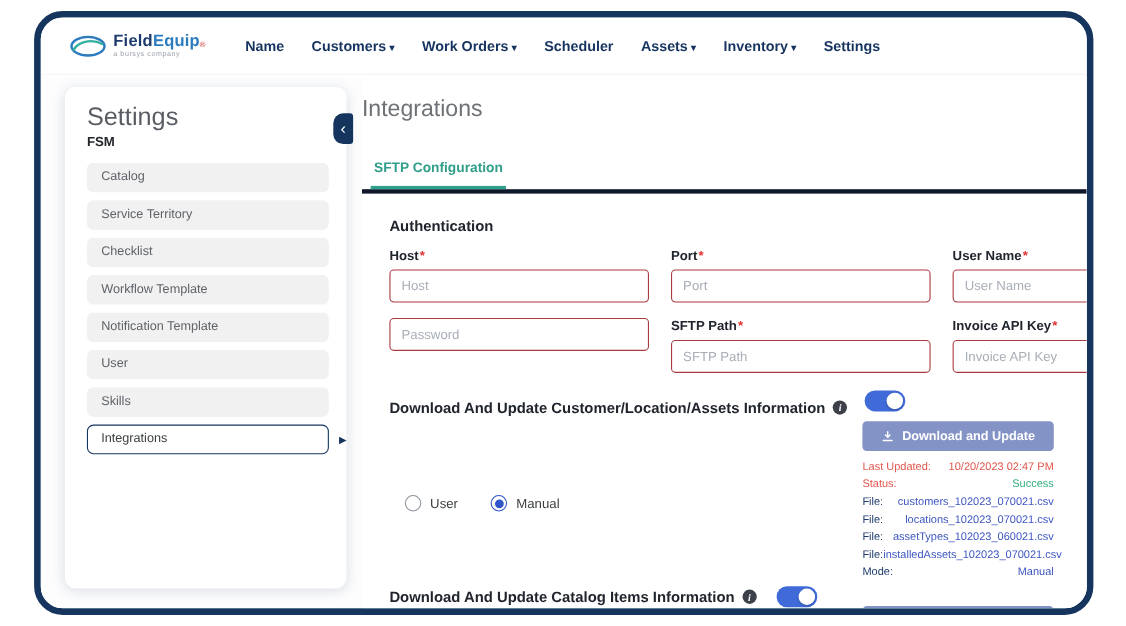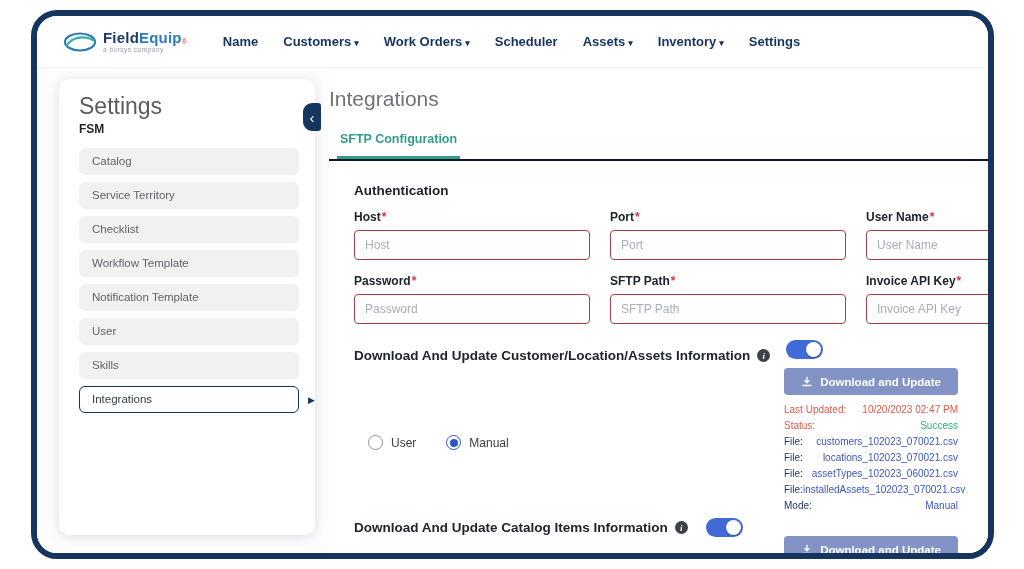--- a/index.html
+++ b/index.html
@@ -40,21 +40,21 @@
   .sb-item.selected { background:#fff; border-color:#16355e; color:#3c4043; position:relative; }
   .sel-arrow { position:absolute; right:-17px; top:50%; transform:translateY(-50%); font-size:9px; color:#16355e; }
   .collapse-tab {
     position:absolute; left:266px; top:34px; width:18px; height:28px; background:#16355e;
     border-radius:9px 3px 3px 9px; color:#fff; display:flex; align-items:center; justify-content:center;
     font-size:15px; line-height:1; z-index:3; cursor:pointer;
   }
   
   .main { position:absolute; left:292px; top:0; right:0; bottom:0; padding-top:10px; overflow:hidden; background:#fff; }
   .main-title { font-size:21px; color:#6e7277; font-weight:500; margin:8px 0 0 0; }
-  .tabbar { margin-top:18px; border-bottom:2px solid #0f172a; padding-left:8px; }
+  .tabbar { margin-top:32px; border-bottom:4px solid #0f172a; padding-left:8px; }
   .tab { display:inline-block; font-size:12.5px; font-weight:700; color:#2f9e8a; padding:0 3px 10px 3px; border-bottom:3px solid #2f9e8a; cursor:pointer; }
   .sections { padding-left:25px; }
   .auth-heading { font-size:13.5px; font-weight:700; color:#20242c; margin:22px 0 0 0; }
   .fields-grid { display:grid; grid-template-columns:repeat(3,236px); column-gap:20px; row-gap:14px; margin-top:12px; width:748px; }
   .field-label { font-size:12px; font-weight:700; color:#20242c; margin-bottom:6px; }
   .req { color:#e03131; margin-left:1px; }
   .text-input {
     width:100%; height:30px; border:1.2px solid #a93a41; border-radius:4px; padding:0 10px;
     font-size:12px; color:#333; font-family:inherit; outline:none; background:#fff;
   }
@@ -164,21 +164,20 @@
           </div>
           <div class="field">
             <div class="field-label"><span>Port</span><span class="req">*</span></div>
             <input class="text-input" type="text" placeholder="Port" style="">
           </div>
           <div class="field">
             <div class="field-label"><span>User Name</span><span class="req">*</span></div>
             <input class="text-input" type="text" placeholder="User Name" style="">
           </div>
           <div class="field">
-            <div class="field-label"><span>Password</span><span class="req">*</span></div>
             <input class="text-input" type="text" placeholder="Password" style="">
           </div>
           <div class="field">
             <div class="field-label"><span>SFTP Path</span><span class="req">*</span></div>
             <input class="text-input" type="text" placeholder="SFTP Path" style="">
           </div>
           <div class="field">
             <div class="field-label"><span>Invoice API Key</span><span class="req">*</span></div>
             <input class="text-input" type="text" placeholder="Invoice API Key" style="">
           </div>

